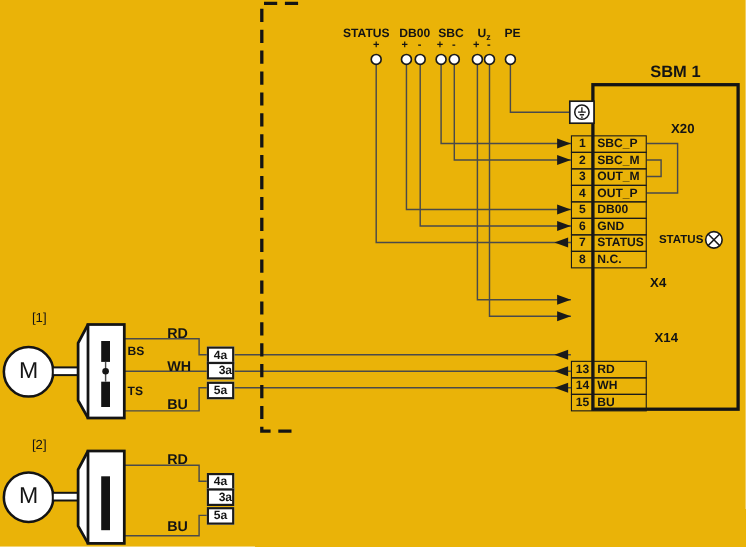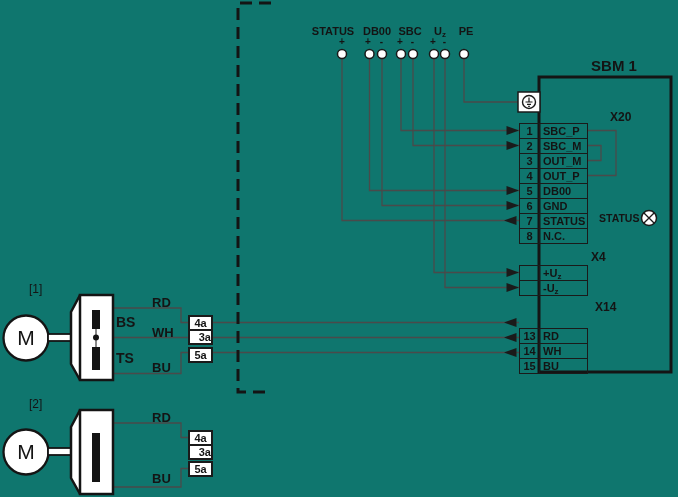--- a/index.html
+++ b/index.html
@@ -1,25 +1,25 @@
 <!DOCTYPE html>
 <html><head>
 <meta charset="utf-8">
 <style>
   html,body{margin:0;padding:0;background:#fff;}
-  #stage{position:relative;width:678px;height:497px;background:#0f766e;overflow:hidden;
+  #stage{position:relative;width:678px;height:497px;background:#eab308;overflow:hidden;
          font-family:"Liberation Sans","DejaVu Sans",sans-serif;color:#141414;}
   #wires{position:absolute;left:0;top:0;}
   .lbl{position:absolute;white-space:nowrap;}
   .hlabel{font-weight:700;font-size:11px;transform:translateX(-50%);}
   .pol{font-weight:700;font-size:10px;transform:translateX(-50%);}
   .title{font-weight:700;font-size:15px;}
   .conlabel{font-weight:700;font-size:12px;}
   .wirelabel{font-weight:700;font-size:13px;}
-  .coillabel{font-weight:700;font-size:14px;}
+  .coillabel{font-weight:700;font-size:11px;}
   .ref{font-size:12px;}
   .mletter{font-size:21px;transform:translate(-50%,-52%);}
   .statuslbl{font-weight:700;font-size:10.5px;}
   .sub{font-size:8px;vertical-align:-2px;}
   .conn{position:absolute;width:69px;}
   .crow{display:flex;height:16px;border:1px solid #1a1a1a;box-sizing:border-box;background:transparent;}
   .crow + .crow{margin-top:-1px;}
   .cnum{width:20px;border-right:1px solid #1a1a1a;box-sizing:border-box;text-align:center;
         font-weight:700;font-size:11px;line-height:14px;}
   .cname{flex:1;padding-left:3px;font-weight:700;font-size:11px;line-height:14px;}
@@ -164,30 +164,20 @@
     <div class="crow">
         <span class="cnum">7</span>
         <span class="cname">STATUS</span>
       </div>
     <div class="crow">
         <span class="cnum">8</span>
         <span class="cname">N.C.</span>
       </div>
   </div>
 
-  <div class="conn" style="left:519px;top:265px;">
-    <div class="crow">
-        <span class="cnum"></span>
-        <span class="cname"><span>+U</span><sub class="sub">z</sub></span>
-      </div>
-    <div class="crow">
-        <span class="cnum"></span>
-        <span class="cname"><span>-U</span><sub class="sub">z</sub></span>
-      </div>
-  </div>
 
   <div class="conn" style="left:519px;top:328px;">
     <div class="crow">
         <span class="cnum">13</span>
         <span class="cname">RD</span>
       </div>
     <div class="crow">
         <span class="cnum">14</span>
         <span class="cname">WH</span>
       </div>

